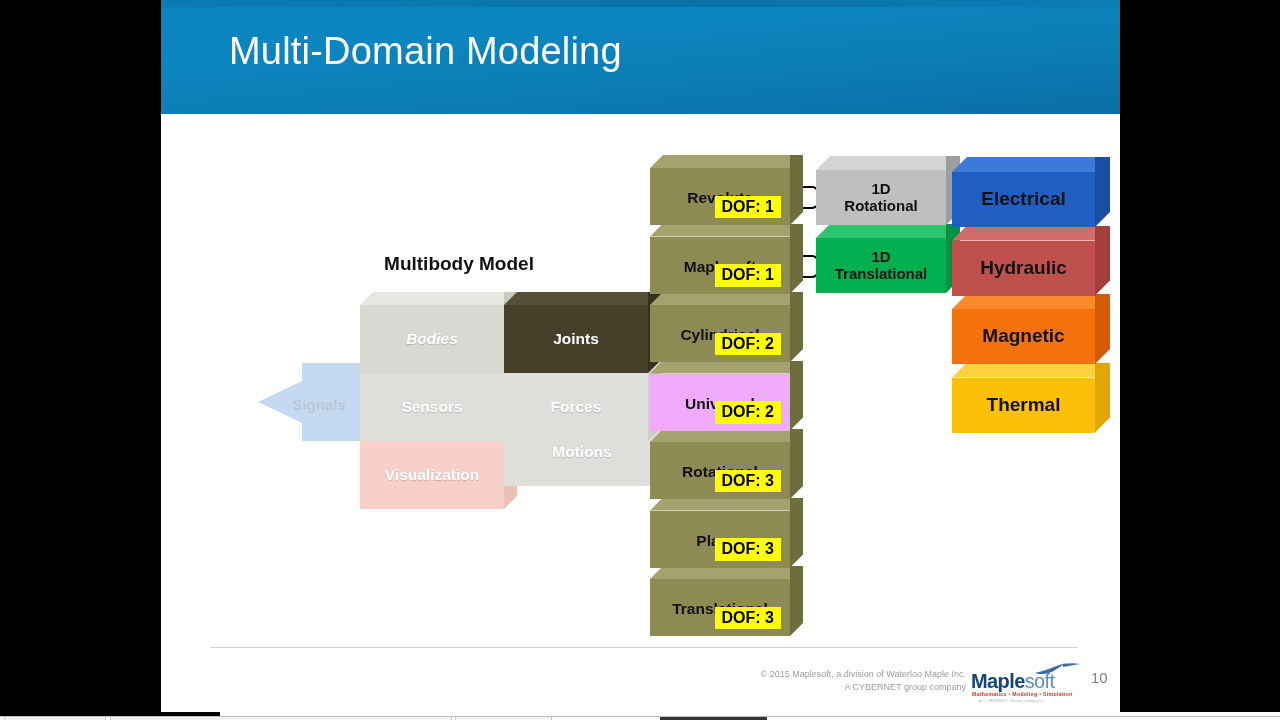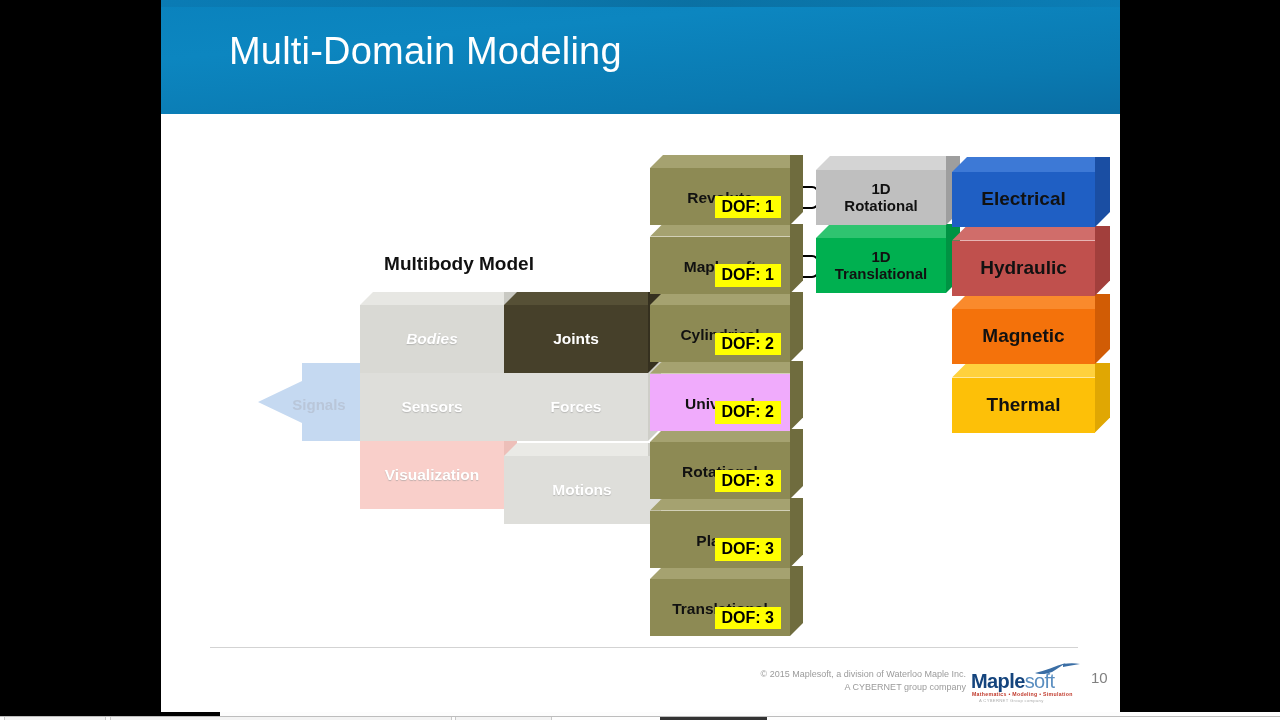--- a/index.html
+++ b/index.html
@@ -269,21 +269,21 @@
             <span style="text-shadow: rgba(150, 150, 150, 0.55) 0px 1px 1px;">Forces</span>
           </div>
         </div>
         <div class="blk mb-cell" style="left: 199px; top: 441px; width: 144px; height: 68px; z-index: 1;">
           <div class="top3d" style="left: 0px; top: -13px; width: 157px; height: 13px; background: rgb(251, 220, 216); clip-path: polygon(13px 0px, 100% 0px, 144px 100%, 0px 100%);"></div>
           <div class="side3d" style="left: 144px; top: -13px; width: 13px; height: 81px; background: rgb(237, 191, 185); clip-path: polygon(0px 0px, 100% 0px, 100% 68px, 0px 100%);"></div>
           <div class="face" style="background: rgb(249, 207, 202); color: rgb(255, 255, 255);">
             <span style="text-shadow: rgba(150, 150, 150, 0.55) 0px 1px 1px;">Visualization</span>
           </div>
         </div>
-        <div class="blk mb-cell" style="left: 343px; top: 456px; width: 156px; height: 68px; z-index: 1;">
+        <div class="blk mb-cell" style="left: 343px; top: 418px; width: 156px; height: 68px; z-index: 1;">
           <div class="top3d" style="left: 0px; top: -13px; width: 157px; height: 13px; background: rgb(234, 234, 230); clip-path: polygon(13px 0px, 100% 0px, 144px 100%, 0px 100%);"></div>
           <div class="side3d" style="left: 144px; top: -13px; width: 13px; height: 81px; background: rgb(206, 206, 200); clip-path: polygon(0px 0px, 100% 0px, 100% 68px, 0px 100%);"></div>
           <div class="face" style="background: rgb(222, 222, 218); color: rgb(255, 255, 255);">
             <span style="text-shadow: rgba(150, 150, 150, 0.55) 0px 1px 1px;">Motions</span>
           </div>
         </div>
       </div>
 
     <div id="joints-col">
         <div class="blk joint" style="left: 489px; top: 168px; width: 140px; height: 57px; z-index: 20;">

